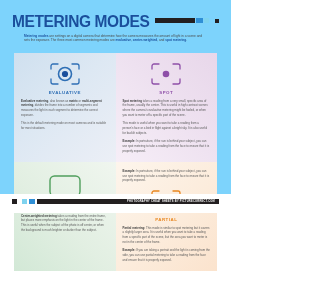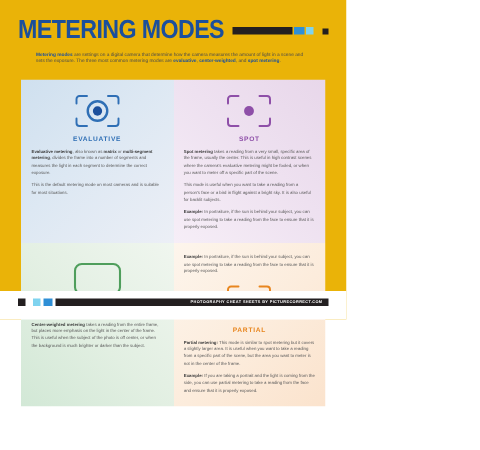--- a/index.html
+++ b/index.html
@@ -2,21 +2,21 @@
 <html><head>
 <meta charset="utf-8">
 <style>
   html,body{margin:0;padding:0;}
   body{
     width:231px;height:300px;overflow:hidden;
     background:#ffffff;
     font-family:"Liberation Sans",sans-serif;
     -webkit-font-smoothing:antialiased;
   }
-  .page{position:relative;width:231px;height:213px;background:#eab308;}
+  .page{position:relative;width:231px;height:213px;background:#7dd3fc;}
 
   
   .header{padding:13px 12px 0 12px;}
   .title-row{display:flex;align-items:center;gap:3px;}
   .title{
     font-size:15.5px;font-weight:bold;color:#1b4f9c;
     letter-spacing:-0.4px;line-height:1;white-space:nowrap;
     font-family:"Liberation Sans",sans-serif;
     transform:scaleY(1.12);transform-origin:left center;
   }

